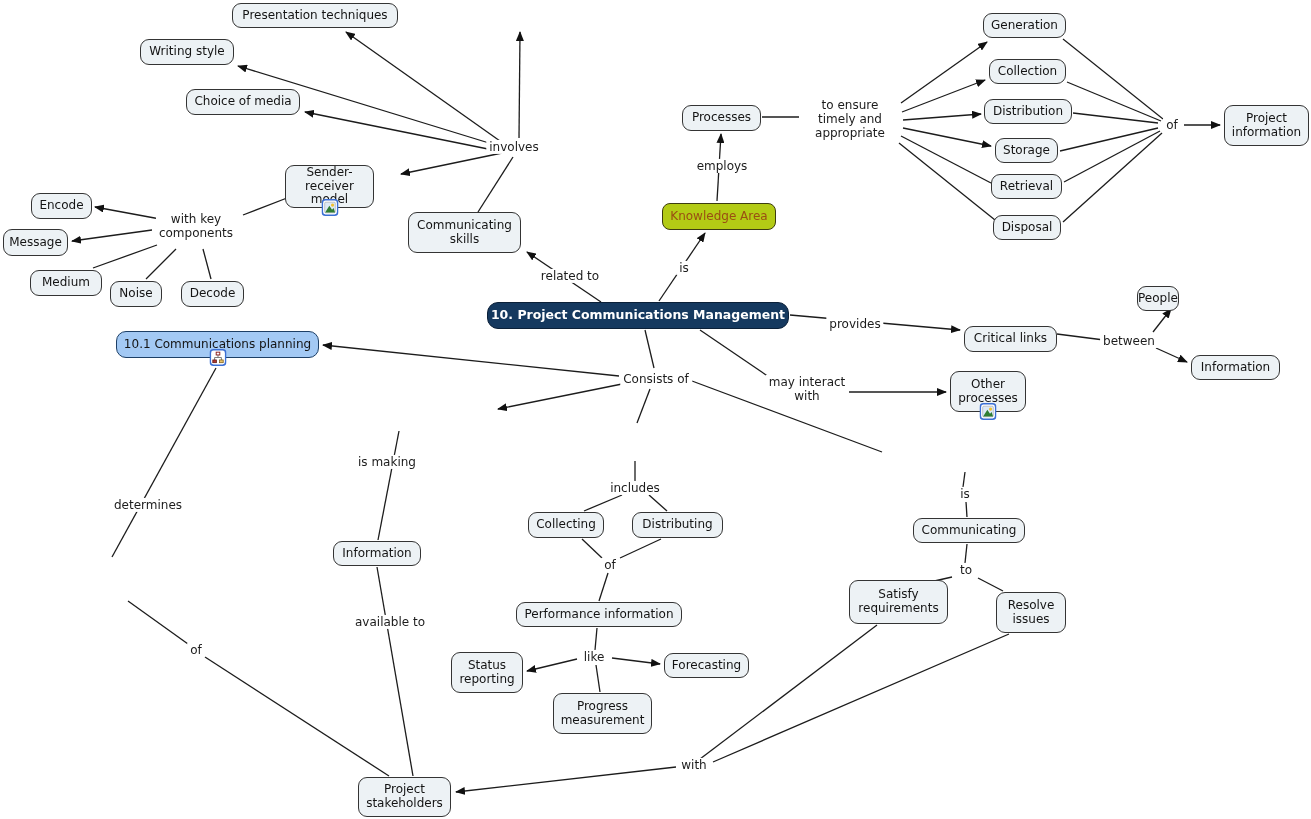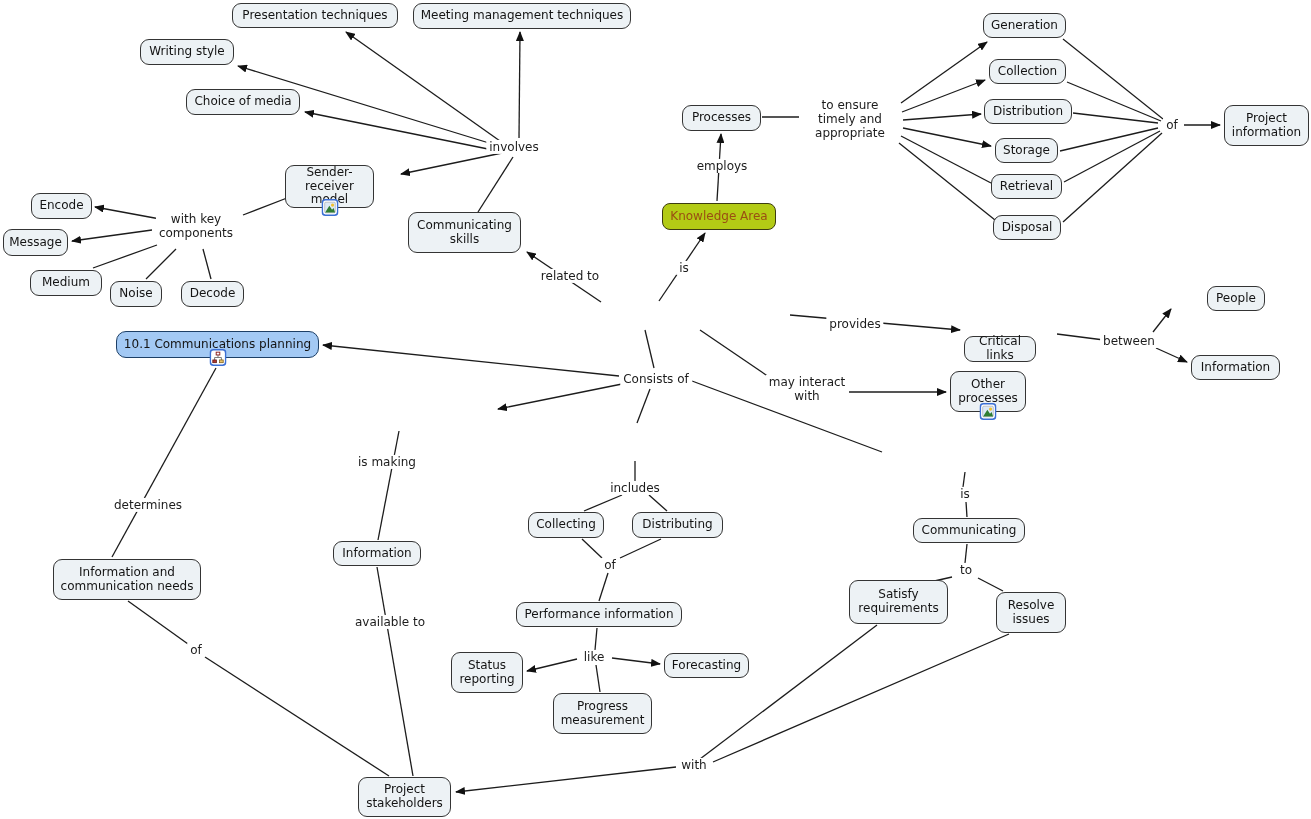--- a/index.html
+++ b/index.html
@@ -103,21 +103,20 @@
       <line x1="967" y1="544" x2="965" y2="563"></line>
       <line x1="952" y1="577" x2="930" y2="582"></line>
       <line x1="978" y1="578" x2="1003" y2="591"></line>
       <line x1="877" y1="625" x2="700" y2="759"></line>
       <line x1="1009" y1="634" x2="713" y2="762"></line>
       <line x1="676" y1="767" x2="456" y2="792" marker-end="url(#arr)"></line>
     </g>
   </svg>
 
   <div class="node" style="left:232px;top:3px;width:166px;height:25px">Presentation techniques</div>
-  <div class="node" style="left:413px;top:3px;width:218px;height:26px">Meeting management techniques</div>
   <div class="node" style="left:140px;top:39px;width:94px;height:26px">Writing style</div>
   <div class="node" style="left:186px;top:89px;width:114px;height:26px">Choice of media</div>
 
   <div class="node" style="left:285px;top:165px;width:89px;height:43px">
     <span class="nlabel">Sender-receiver
 model</span>
     <span class="res-icon">
       <svg viewBox="0 0 16 16" width="17" height="17">
           <rect x="0.75" y="0.75" width="14.5" height="14.5" rx="3" fill="#fff" stroke="#3b6fd4" stroke-width="1.5"></rect>
           <rect x="3" y="3" width="10" height="10" rx="1" fill="#dce9f7" stroke="#999" stroke-width="0.5"></rect>
@@ -129,31 +128,32 @@
 
   <div class="node" style="left:31px;top:193px;width:61px;height:26px">Encode</div>
   <div class="node" style="left:3px;top:229px;width:65px;height:27px">Message</div>
   <div class="node" style="left:30px;top:270px;width:72px;height:26px">Medium</div>
   <div class="node" style="left:110px;top:281px;width:52px;height:26px">Noise</div>
   <div class="node" style="left:181px;top:281px;width:63px;height:26px">Decode</div>
   <div class="node" style="left:408px;top:212px;width:113px;height:41px">Communicating
 skills</div>
   <div class="node" style="left:682px;top:105px;width:79px;height:26px">Processes</div>
   <div class="node green" style="left:662px;top:203px;width:114px;height:27px">Knowledge Area</div>
+  <div class="node main" style="left:487px;top:302px;width:302px;height:27px">10. Project Communications Management</div>
 
   <div class="node" style="left:983px;top:13px;width:83px;height:25px">Generation</div>
   <div class="node" style="left:989px;top:59px;width:77px;height:25px">Collection</div>
   <div class="node" style="left:984px;top:99px;width:88px;height:25px">Distribution</div>
   <div class="node" style="left:995px;top:138px;width:63px;height:25px">Storage</div>
   <div class="node" style="left:991px;top:174px;width:71px;height:25px">Retrieval</div>
   <div class="node" style="left:993px;top:215px;width:68px;height:25px">Disposal</div>
   <div class="node" style="left:1224px;top:105px;width:85px;height:41px">Project
 information</div>
-  <div class="node" style="left:964px;top:336px;width:72px;height:26px">Critical links</div>
-  <div class="node" style="left:1207px;top:286px;width:58px;height:25px">People</div>
+  <div class="node" style="left:964px;top:326px;width:93px;height:26px">Critical links</div>
+  <div class="node" style="left:1137px;top:286px;width:42px;height:25px">People</div>
   <div class="node" style="left:1191px;top:355px;width:89px;height:25px">Information</div>
 
   <div class="node" style="left:950px;top:371px;width:76px;height:41px">
     <span class="nlabel">Other
 processes</span>
     <span class="res-icon">
       <svg viewBox="0 0 16 16" width="17" height="17">
           <rect x="0.75" y="0.75" width="14.5" height="14.5" rx="3" fill="#fff" stroke="#3b6fd4" stroke-width="1.5"></rect>
           <rect x="3" y="3" width="10" height="10" rx="1" fill="#dce9f7" stroke="#999" stroke-width="0.5"></rect>
           <circle cx="10.4" cy="5.7" r="1.5" fill="#f2c12e"></circle>
@@ -168,22 +168,20 @@
       <svg viewBox="0 0 16 16" width="17" height="17">
           <rect x="0.75" y="0.75" width="14.5" height="14.5" rx="3" fill="#fff" stroke="#3b6fd4" stroke-width="1.5"></rect>
           <path d="M8 5.6 V8 M4.8 8 H11.2 M4.8 8 V10.4 M11.2 8 V10.4" stroke="#666" stroke-width="0.8"></path>
           <rect x="6.3" y="3" width="3.4" height="2.6" fill="#fff" stroke="#8b1e1e" stroke-width="0.9"></rect>
           <rect x="3.1" y="10.3" width="3.4" height="2.6" fill="#b03a2e" stroke="#5b1212" stroke-width="0.7"></rect>
           <rect x="9.5" y="10.3" width="3.4" height="2.6" fill="#e9c46a" stroke="#7a5a1a" stroke-width="0.7"></rect>
         </svg>
     </span>
   </div>
 
-  <div class="node" style="left:53px;top:559px;width:148px;height:41px">Information and
-communication needs</div>
   <div class="node" style="left:333px;top:541px;width:88px;height:25px">Information</div>
   <div class="node" style="left:528px;top:512px;width:76px;height:26px">Collecting</div>
   <div class="node" style="left:632px;top:512px;width:91px;height:26px">Distributing</div>
   <div class="node" style="left:516px;top:602px;width:166px;height:25px">Performance information</div>
   <div class="node" style="left:451px;top:652px;width:72px;height:41px">Status
 reporting</div>
   <div class="node" style="left:664px;top:653px;width:85px;height:25px">Forecasting</div>
   <div class="node" style="left:553px;top:693px;width:99px;height:41px">Progress
 measurement</div>
   <div class="node" style="left:913px;top:518px;width:112px;height:25px">Communicating</div>

